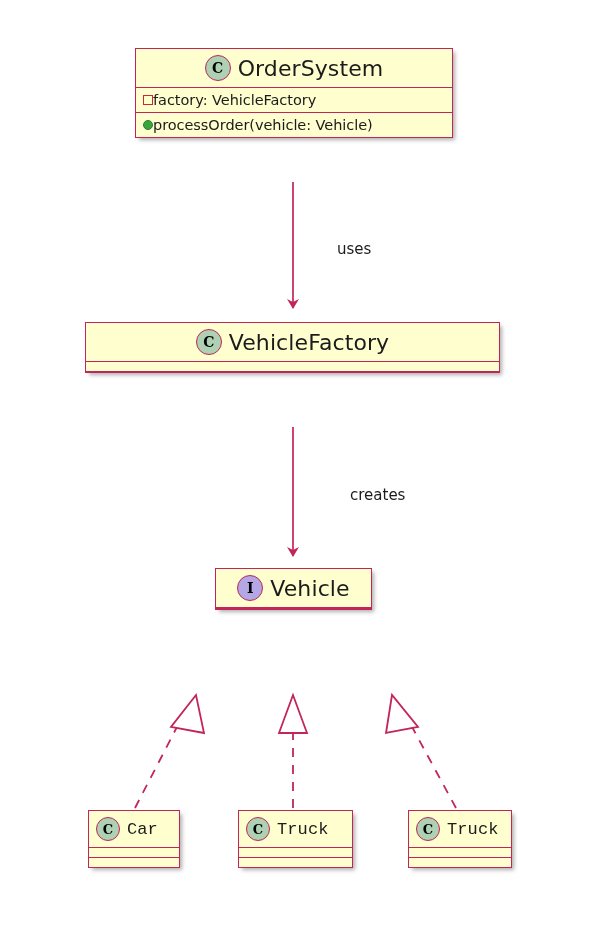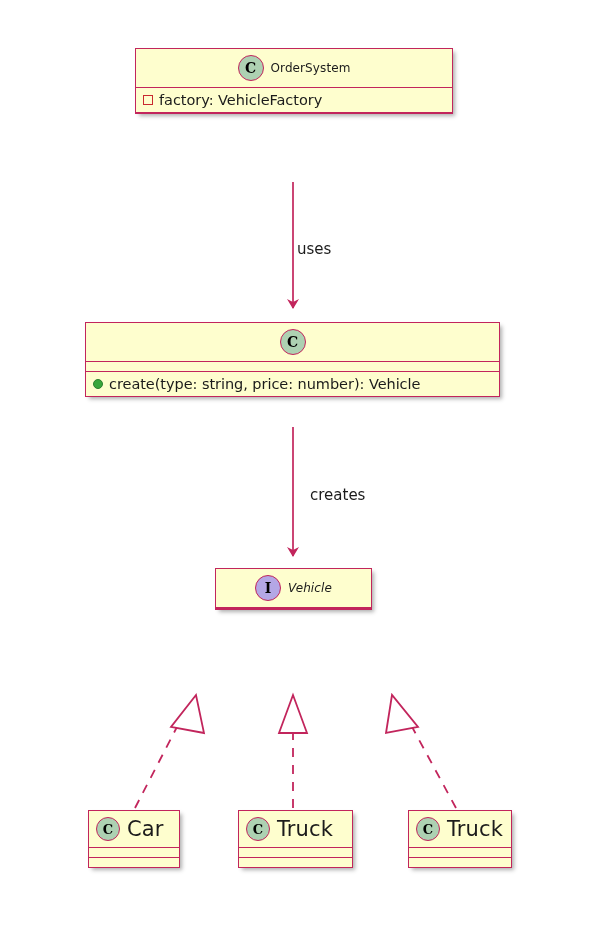--- a/index.html
+++ b/index.html
@@ -60,40 +60,39 @@
   .uml-divider {
     height: 0;
     border-top: 1.6px solid #C2255C;
   }
 
   .uml-compartment {
     box-sizing: border-box;
     padding: 4px 8px 4px 7px;
     display: flex;
     align-items: center;
-    gap: 6px;
     background: #FEFECE;
     white-space: nowrap;
   }
 
   .uml-compartment.empty {
     padding: 0;
     height: 9px;
   }
 
   .uml-title {
-    font-size: 12px;
+    font-size: 22px;
     color: #1b1b1b;
     letter-spacing: 0.1px;
   }
   .uml-title.italic {
-    font-style: italic;
   }
   .uml-title.small {
-    font-size: 21px;
+    font-size: 17px;
+    font-family: Liberation Mono, monospace;
   }
 
   .member-text {
     font-size: 14.5px;
     color: #1b1b1b;
     letter-spacing: -0.05px;
   }
 
   
   .stereo {
@@ -136,20 +135,21 @@
     background: transparent;
     border: 1.7px solid #38A63B;
   }
 
   
   .edge-label {
     position: absolute;
     font-size: 15px;
     color: #1b1b1b;
     white-space: nowrap;
+    margin-left: 40px;
   }
 </style>
 </head>
 <body>
 
 <div id="diagram-canvas">
 
   <svg id="edge-layer" viewBox="0 0 600 937" xmlns="http://www.w3.org/2000/svg">
     <defs>
       <marker id="solid-arrow" markerWidth="14" markerHeight="14" refX="10" refY="6" orient="auto" markerUnits="userSpaceOnUse">
@@ -194,38 +194,39 @@
 
     <div class="uml-divider"></div>
 
     <div class="uml-compartment">
       <span class="vis private-field"></span>
       <span class="member-text">factory: VehicleFactory</span>
     </div>
 
     <div class="uml-divider"></div>
 
+    <div class="uml-compartment">
+      <span class="vis public-method"></span>
+      <span class="member-text">processOrder(vehicle: Vehicle)</span>
+    </div>
   </div>
 
   <div class="uml-box" id="box-vehicle-factory" style="left:85px; top:322px; width:415px;">
 
     <div class="uml-header">
       <span class="stereo cls">C</span>
-    </div>
-
-    <div class="uml-divider"></div>
-
-    <div class="uml-compartment empty"></div>
-
-    <div class="uml-divider"></div>
-
-    <div class="uml-compartment">
-      <span class="vis public-method"></span>
-      <span class="member-text">create(type: string, price: number): Vehicle</span>
-    </div>
+      <span class="uml-title">VehicleFactory</span>
+    </div>
+
+    <div class="uml-divider"></div>
+
+    <div class="uml-compartment empty"></div>
+
+    <div class="uml-divider"></div>
+
   </div>
 
   <div class="uml-box" id="box-vehicle" style="left:215px; top:568px; width:157px;">
 
     <div class="uml-header">
       <span class="stereo iface">I</span>
       <span class="uml-title italic">Vehicle</span>
     </div>
 
     <div class="uml-divider"></div>

